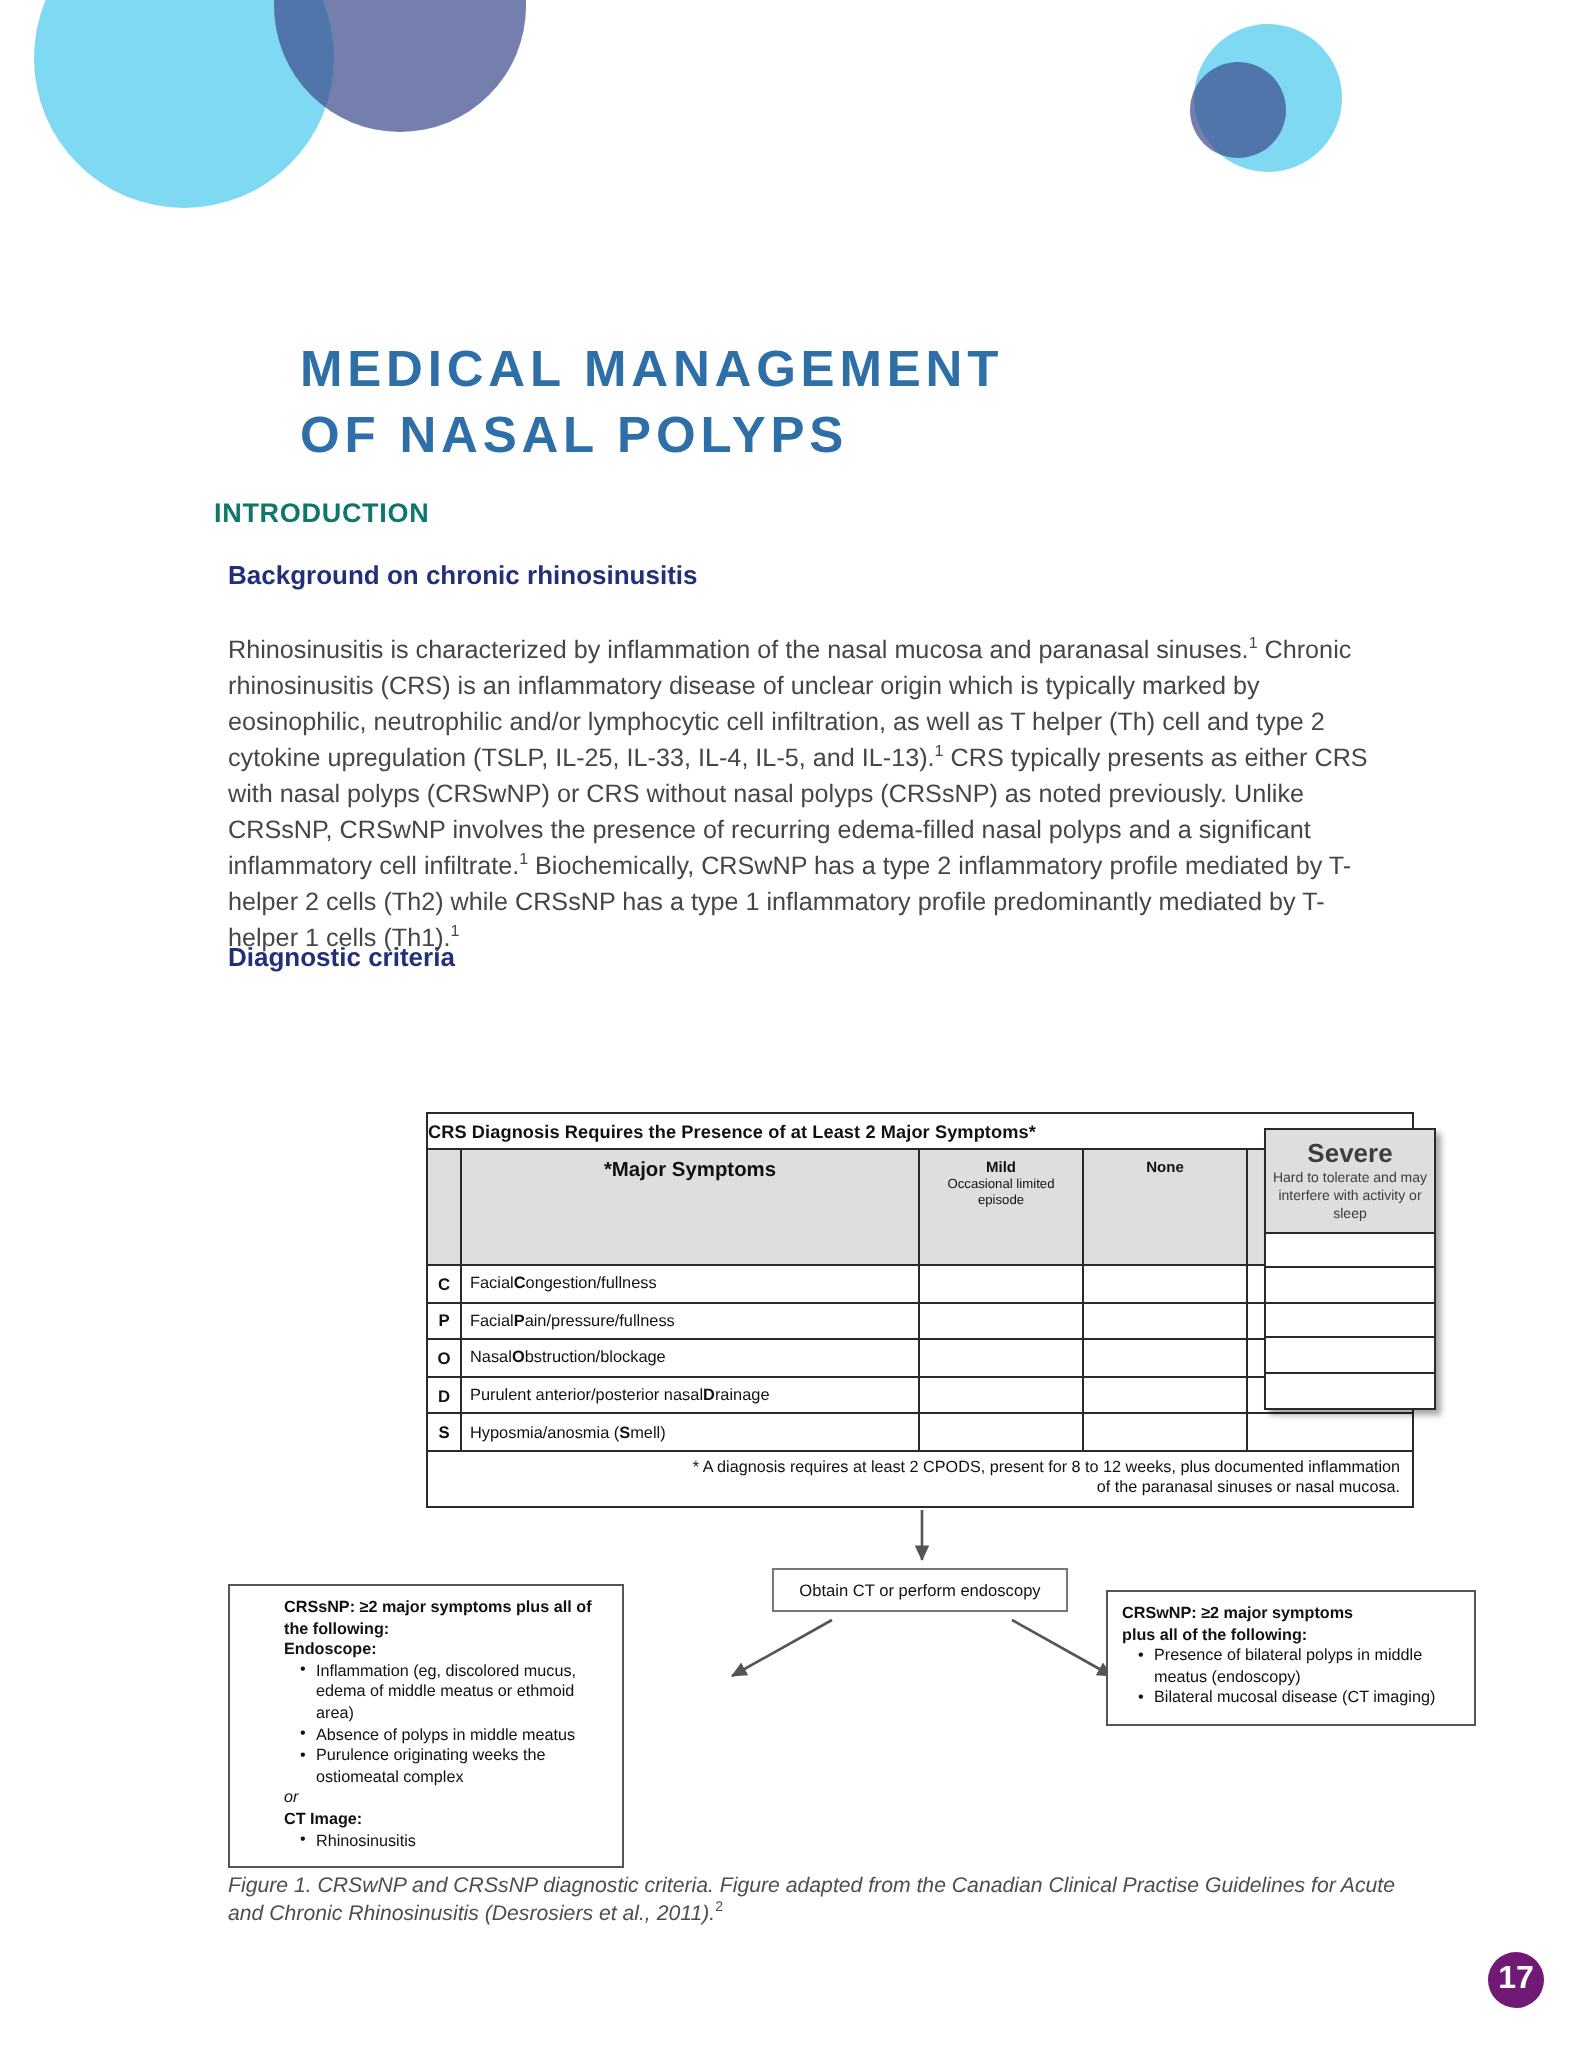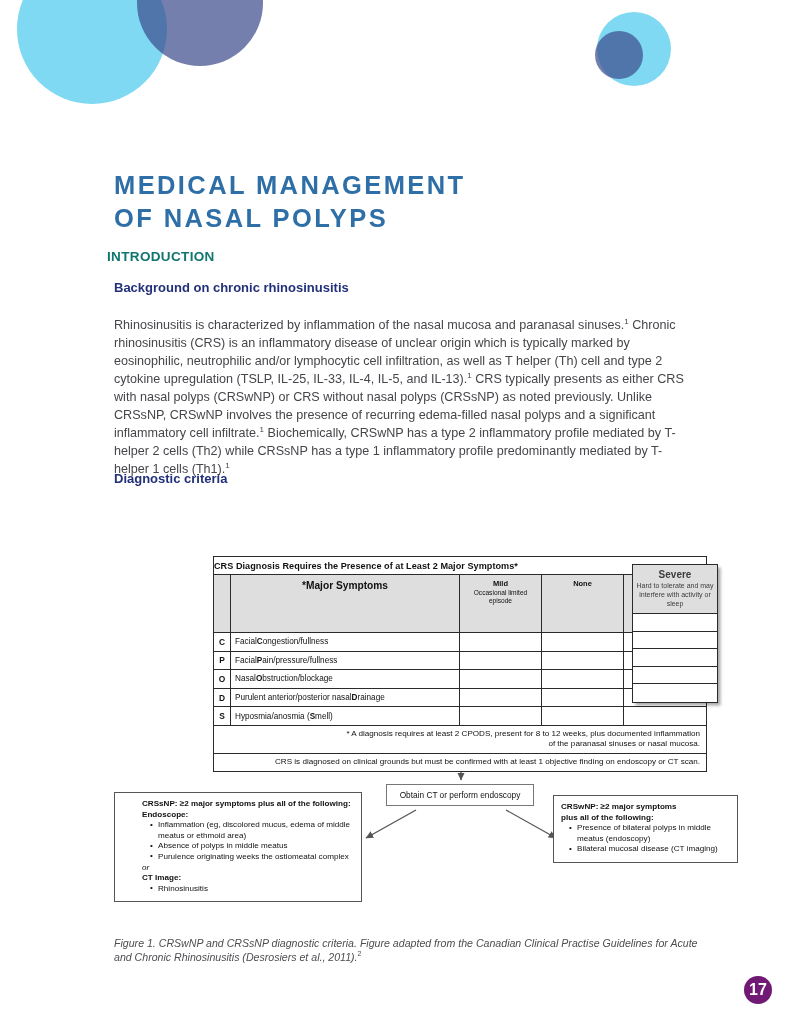--- a/index.html
+++ b/index.html
@@ -36,21 +36,21 @@
   .title {
     position: absolute;
     left: 114px; top: 152px;
     width: 560px;
     font-size: 25.5px;
     font-weight: bold;
     line-height: 33px;
     letter-spacing: 2.4px;
     color: #2f6fa8;
   }
-  .title .line { display: block; }
+  .title .line { display: block; margin-left: 36px; }
 
   .h-section {
     position: absolute;
     left: 107px;
     font-size: 13.5px;
     font-weight: bold;
     letter-spacing: .35px;
     color: #0f766e;
   }
   .h-intro { top: 249px; }
@@ -167,21 +167,21 @@
     z-index: 5;
   }
   .severe-head {
     background: #dedede;
     border-bottom: 1.3px solid #2a2a2a;
     text-align: center;
     padding: 3.5px 3px 4px;
     min-height: 49px;
     box-sizing: border-box;
   }
-  .severe-head .rate-title { font-size: 10px; }
+  .severe-head .rate-title { font-size: 13px; }
   .severe-head .rate-desc  { font-size: 7px; line-height: 9px; }
   .severe-cell {
     height: 17.6px;
     border-bottom: 1.1px solid #2a2a2a;
     box-sizing: border-box;
   }
   .severe-cell:last-child { border-bottom: none; }
 
   .ct-box {
     position: absolute;
@@ -201,21 +201,21 @@
   .flow-box {
     position: absolute;
     border: 1.2px solid #555;
     background: #fff;
     box-sizing: border-box;
     font-size: 8.1px;
     line-height: 10.6px;
     color: #111;
     padding: 6px 7px 7px;
   }
-  .flow-left  { left: 0px;   top: 240px; width: 248px; padding-left: 27px; }
+  .flow-left  { left: 0px;   top: 240px; width: 198px; padding-left: 27px; }
   .flow-right { left: 439px; top: 243px; width: 185px; }
   .flow-box .fb-title { font-weight: bold; display: block; }
   .flow-box .fb-sub   { font-weight: bold; display: block; }
   .flow-box .fb-or    { font-style: italic; display: block; }
   .flow-box ul { margin: 0; padding: 0 0 0 9px; list-style: none; }
   .flow-box li { position: relative; padding-left: 7px; margin: 0; }
   .flow-box li::before {
     content: "\2022";
     position: absolute; left: -1px; top: -.5px;
   }
@@ -370,21 +370,20 @@
           <div class="cell col-rate"></div>
           <div class="cell col-rate"></div>
           <div class="cell col-rate"></div>
         </div>
       </div>
 
       <div class="foot-row">
         <span>* A diagnosis requires at least 2 CPODS, present for 8 to 12 weeks, plus documented inflammation</span>
         <span class="foot-indent">of the paranasal sinuses or nasal mucosa.</span>
       </div>
-      <div class="foot-row">CRS is diagnosed on clinical grounds but must be confirmed with at least 1  objective finding on endoscopy or CT scan.</div>
     </div>
 
     <div class="severe-box">
       <div class="severe-head">
         <span class="rate-title">Severe</span>
         <span class="rate-desc">Hard to tolerate and may interfere with activity or sleep</span>
       </div>
       <div class="severe-cell"></div>
       <div class="severe-cell"></div>
       <div class="severe-cell"></div>

